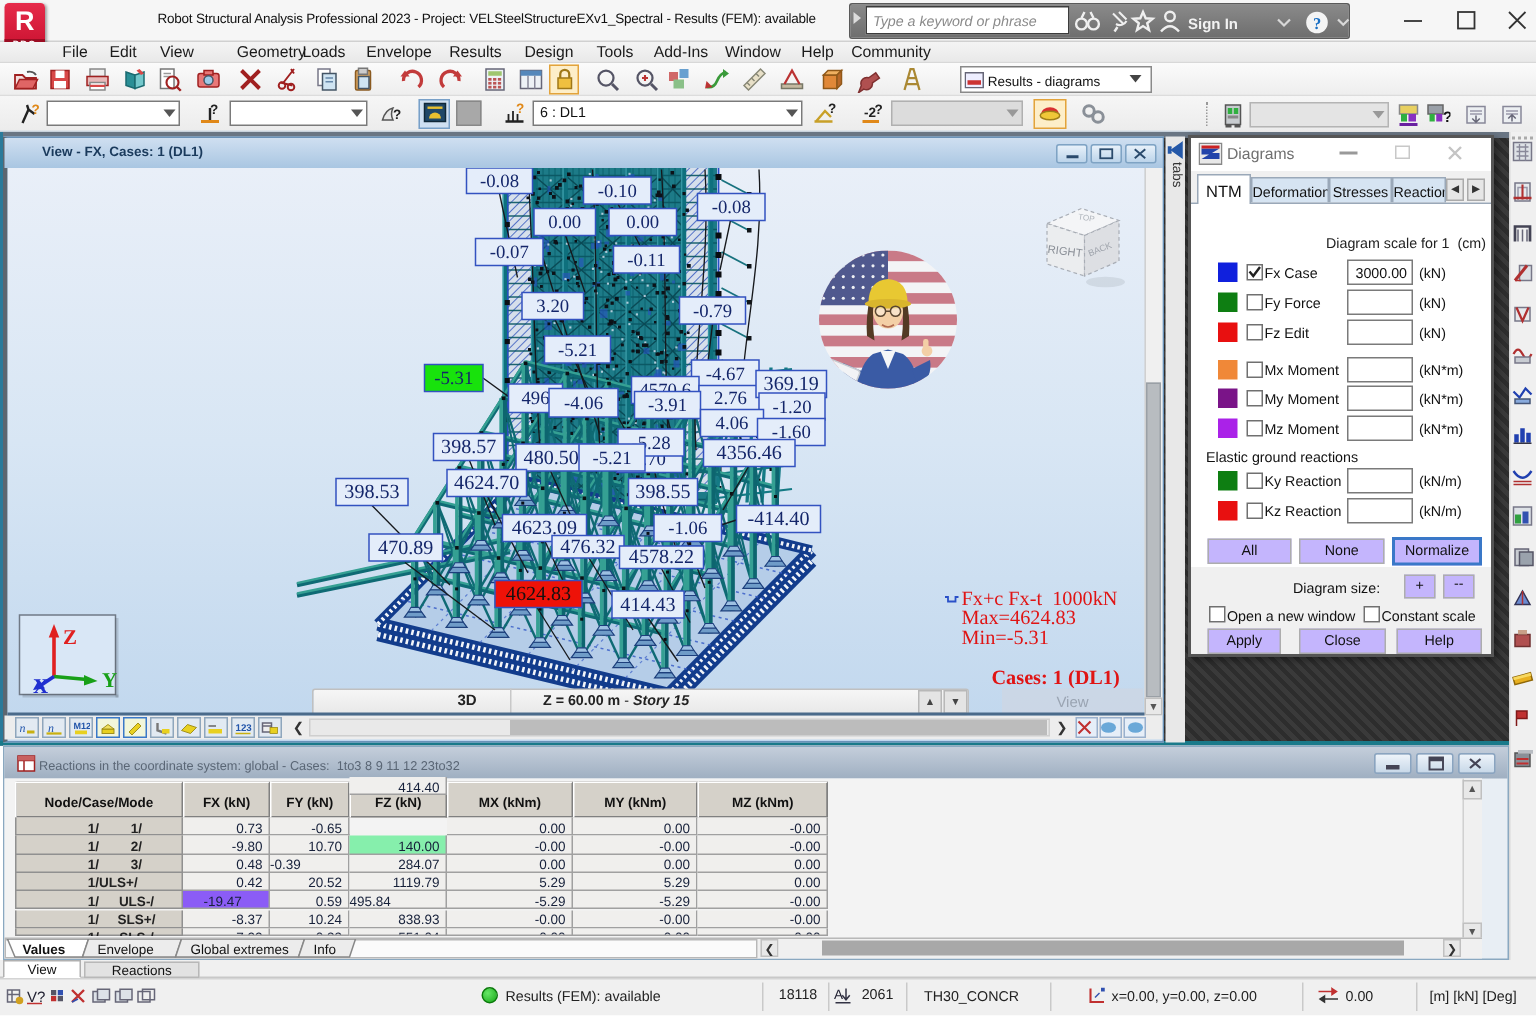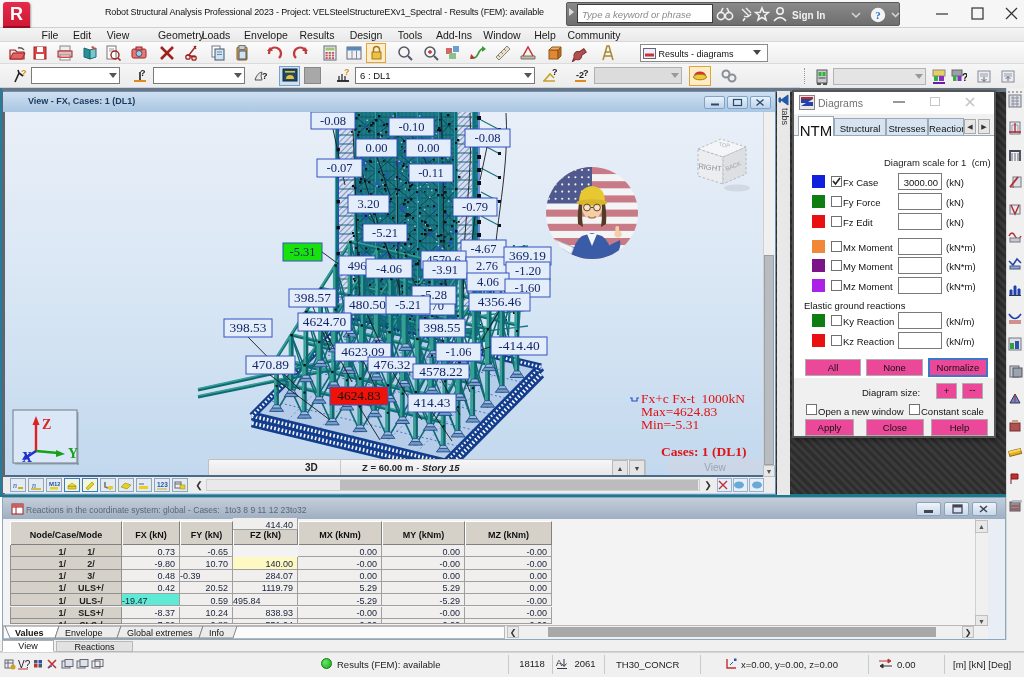--- a/index.html
+++ b/index.html
@@ -1,18 +1,18 @@
 <!DOCTYPE html>
 <html><head><meta charset="utf-8"><style>
 *{margin:0;padding:0;box-sizing:border-box;}
 body{width:1024px;height:677px;position:relative;overflow:hidden;font-family:"Liberation Sans",sans-serif;background:#fff;}
 .abs{position:absolute;}
 .cb{position:absolute;width:11px;height:11px;border:1px solid #707070;background:#fff;}
 .inp{position:absolute;border:1px solid #7a7a7a;background:#fff;font-size:9.5px;}
-.btn{position:absolute;background:#ec4899;border:1px solid #adadad;font-size:9.5px;text-align:center;color:#111;}
+.btn{position:absolute;background:#c4b5fd;border:1px solid #adadad;font-size:9.5px;text-align:center;color:#111;}
 .sep{position:absolute;width:1px;background:#c9c9c9;}
 </style></head><body>
 <div class="abs" style="left:0;top:0;width:1024px;height:28px;background:#f6f6f6;border-bottom:1px solid #d0d0d0"></div>
 <div class="abs" style="left:3px;top:2px;width:27px;height:33px;background:linear-gradient(#e62b4a,#c8102e);border-radius:3px;box-shadow:1px 1px 2px rgba(0,0,0,.35)"></div>
 <div class="abs" style="left:3px;top:4px;width:27px;height:20px;color:#fff;font-size:18px;font-weight:bold;text-align:center">R</div>
 <div class="abs" style="left:3px;top:26px;width:27px;height:9px;background:#9b0c22;border-radius:0 0 3px 3px;color:#fff;font-size:6px;font-weight:bold;text-align:center;line-height:9px;letter-spacing:1px">PRO</div>
 <div class="abs" style="left:105px;top:7px;font-size:9px;letter-spacing:-0.15px;color:#111">Robot Structural Analysis Professional 2023 - Project: VELSteelStructureEXv1_Spectral - Results (FEM): available</div>
 <div class="abs" style="left:566px;top:2px;width:334px;height:24px;background:linear-gradient(#8a8a8a,#6e6e6e);border:1px solid #5a5a5a;border-radius:2px"></div>
 <div class="abs" style="left:569px;top:8px;width:0;height:0;border-top:4px solid transparent;border-bottom:4px solid transparent;border-left:5px solid #dcdcdc"></div>
 <div class="abs" style="left:577px;top:4px;width:136px;height:19px;background:#fff;border:1px solid #3c3c3c;font-size:9.5px;font-style:italic;color:#8a8a8a;padding:4px 0 0 4px;overflow:hidden">Type a keyword or phrase</div>
@@ -1817,22 +1817,22 @@
     <path d="M2,4 h12 l-5,3 h5 v4 h-12 l5,-3 h-5 Z" fill="#2244aa"></path>
     <path d="M2,2 h12 v2 h-12 Z" fill="#cc2222"></path>
   </svg>
 <div class="abs" style="left:818px;top:97px;font-size:10.5px;color:#707070">Diagrams</div>
 <div class="abs" style="left:893px;top:101px;width:12px;height:2px;background:#999"></div>
 <div class="abs" style="left:930px;top:97px;width:10px;height:9px;border:1.5px solid #c8c8c8"></div>
 <svg class="abs" style="left:964px;top:96px" width="12" height="12" viewBox="0 0 12 12">
     <path d="M2,2 l8,8 M10,2 l-8,8" stroke="#c4c4c4" stroke-width="1.6"></path>
   </svg>
 <div class="abs" style="left:794px;top:114px;width:200px;height:21px;background:#f0f0f0"></div>
-<div class="abs" style="left:798px;top:116px;width:36px;height:20px;background:#fff;border:1px solid #9aa8b8;border-bottom:none;z-index:3;font-size:15px;text-align:center;padding-top:5px;color:#111">NTM</div>
-<div class="abs" style="left:834px;top:118px;width:52px;height:18px;background:#d6e4f2;border:1px solid #9aa8b8;font-size:9.5px;text-align:center;padding-top:4px;color:#111;overflow:hidden;white-space:nowrap">Structural</div>
+<div class="abs" style="left:798px;top:116px;width:36px;height:20px;background:#fff;border:1px solid #9aa8b8;border-bottom:none;z-index:3;font-size:11px;text-align:center;padding-top:5px;color:#111">NTM</div>
+<div class="abs" style="left:834px;top:118px;width:52px;height:18px;background:#d6e4f2;border:1px solid #9aa8b8;font-size:9.5px;text-align:center;padding-top:4px;color:#111;overflow:hidden;white-space:nowrap">Deformation</div>
 <div class="abs" style="left:886px;top:118px;width:42px;height:18px;background:#d6e4f2;border:1px solid #9aa8b8;font-size:9.5px;text-align:center;padding-top:4px;color:#111;overflow:hidden;white-space:nowrap">Stresses</div>
 <div class="abs" style="left:928px;top:118px;width:36px;height:18px;background:#d6e4f2;border:1px solid #9aa8b8;font-size:9.5px;text-align:center;padding-top:4px;color:#111;overflow:hidden;white-space:nowrap">Reactions</div>
 <div class="abs" style="left:964px;top:119px;width:12px;height:15px;background:#e6e6e6;border:1px solid #aaa;font-size:7px;text-align:center;line-height:14px;color:#333">◀</div>
 <div class="abs" style="left:978px;top:119px;width:12px;height:15px;background:#e6e6e6;border:1px solid #aaa;font-size:7px;text-align:center;line-height:14px;color:#333">▶</div>
 <div class="abs" style="left:794px;top:135px;width:200px;height:243px;background:#fff;border-top:1px solid #9aa8b8"></div>
 <div class="abs" style="left:884px;top:157px;font-size:9.5px;color:#222">Diagram scale for 1&nbsp; (cm)</div>
 <div class="abs" style="left:812px;top:175px;width:13px;height:13px;background:#1020dd"></div>
 <div class="cb" style="left:831px;top:176px"></div>
 <svg class="abs" style="left:831px;top:176px" width="11" height="11" viewBox="0 0 11 11">
     <path d="M2,5 l2.5,3 L9,2" fill="none" stroke="#222" stroke-width="1.6"></path>
@@ -1995,46 +1995,46 @@
 <div class="abs" style="left:180px;top:545.0px;width:53px;height:12.3px;background:#f0efed;border-right:1px solid #a0a0a0;border-bottom:1px solid #a0a0a0;font-size:9px;color:#16203a;text-align:right;padding:1.5px 4px 0 0;">-0.65</div>
 <div class="abs" style="left:233px;top:518px;width:65px;height:12.3px;background:#f0efed;border-right:1px solid #a0a0a0;border-bottom:1px solid #a0a0a0;font-size:9px;color:#16203a;text-align:right;padding:1.5px 4px 0 0;">414.40</div>
 <div class="abs" style="left:298px;top:545.0px;width:84px;height:12.3px;background:#f0efed;border-right:1px solid #a0a0a0;border-bottom:1px solid #a0a0a0;font-size:9px;color:#16203a;text-align:right;padding:1.5px 4px 0 0;">0.00</div>
 <div class="abs" style="left:382px;top:545.0px;width:83px;height:12.3px;background:#f0efed;border-right:1px solid #a0a0a0;border-bottom:1px solid #a0a0a0;font-size:9px;color:#16203a;text-align:right;padding:1.5px 4px 0 0;">0.00</div>
 <div class="abs" style="left:465px;top:545.0px;width:87px;height:12.3px;background:#f0efed;border-right:1px solid #a0a0a0;border-bottom:1px solid #a0a0a0;font-size:9px;color:#16203a;text-align:right;padding:1.5px 4px 0 0;">-0.00</div>
 <div class="abs" style="left:10px;top:557.3px;width:112px;height:12.3px;background:#d5d1c9;border:1px solid #909090;border-top:none;"></div>
 <div class="abs" style="left:10px;top:557.3px;width:56px;height:12.3px;font-size:9px;font-weight:bold;color:#222;text-align:right;padding-top:1.5px;">1/</div>
 <div class="abs" style="left:66px;top:557.3px;width:50px;height:12.3px;font-size:9px;font-weight:bold;color:#222;text-align:center;padding-top:1.5px;">2/</div>
 <div class="abs" style="left:122px;top:557.3px;width:58px;height:12.3px;background:#f0efed;border-right:1px solid #a0a0a0;border-bottom:1px solid #a0a0a0;font-size:9px;color:#16203a;text-align:right;padding:1.5px 4px 0 0;">-9.80</div>
 <div class="abs" style="left:180px;top:557.3px;width:53px;height:12.3px;background:#f0efed;border-right:1px solid #a0a0a0;border-bottom:1px solid #a0a0a0;font-size:9px;color:#16203a;text-align:right;padding:1.5px 4px 0 0;">10.70</div>
-<div class="abs" style="left:233px;top:557.3px;width:65px;height:12.3px;background:#fef9c3;border-right:1px solid #a0a0a0;border-bottom:1px solid #a0a0a0;font-size:9px;color:#16203a;text-align:right;padding:1.5px 4px 0 0;">140.00</div>
+<div class="abs" style="left:233px;top:557.3px;width:65px;height:12.3px;background:#86efac;border-right:1px solid #a0a0a0;border-bottom:1px solid #a0a0a0;font-size:9px;color:#16203a;text-align:right;padding:1.5px 4px 0 0;">140.00</div>
 <div class="abs" style="left:298px;top:557.3px;width:84px;height:12.3px;background:#f0efed;border-right:1px solid #a0a0a0;border-bottom:1px solid #a0a0a0;font-size:9px;color:#16203a;text-align:right;padding:1.5px 4px 0 0;">-0.00</div>
 <div class="abs" style="left:382px;top:557.3px;width:83px;height:12.3px;background:#f0efed;border-right:1px solid #a0a0a0;border-bottom:1px solid #a0a0a0;font-size:9px;color:#16203a;text-align:right;padding:1.5px 4px 0 0;">-0.00</div>
 <div class="abs" style="left:465px;top:557.3px;width:87px;height:12.3px;background:#f0efed;border-right:1px solid #a0a0a0;border-bottom:1px solid #a0a0a0;font-size:9px;color:#16203a;text-align:right;padding:1.5px 4px 0 0;">-0.00</div>
 <div class="abs" style="left:10px;top:569.5999999999999px;width:112px;height:12.3px;background:#d5d1c9;border:1px solid #909090;border-top:none;"></div>
 <div class="abs" style="left:10px;top:569.5999999999999px;width:56px;height:12.3px;font-size:9px;font-weight:bold;color:#222;text-align:right;padding-top:1.5px;">1/</div>
 <div class="abs" style="left:66px;top:569.5999999999999px;width:50px;height:12.3px;font-size:9px;font-weight:bold;color:#222;text-align:center;padding-top:1.5px;">3/</div>
 <div class="abs" style="left:122px;top:569.5999999999999px;width:58px;height:12.3px;background:#f0efed;border-right:1px solid #a0a0a0;border-bottom:1px solid #a0a0a0;font-size:9px;color:#16203a;text-align:right;padding:1.5px 4px 0 0;">0.48</div>
 <div class="abs" style="left:180px;top:569.5999999999999px;width:53px;height:12.3px;background:#f0efed;border-right:1px solid #a0a0a0;border-bottom:1px solid #a0a0a0;font-size:9px;color:#16203a;text-align:left;padding:1.5px 4px 0 0;">-0.39</div>
 <div class="abs" style="left:233px;top:569.5999999999999px;width:65px;height:12.3px;background:#f0efed;border-right:1px solid #a0a0a0;border-bottom:1px solid #a0a0a0;font-size:9px;color:#16203a;text-align:right;padding:1.5px 4px 0 0;">284.07</div>
 <div class="abs" style="left:298px;top:569.5999999999999px;width:84px;height:12.3px;background:#f0efed;border-right:1px solid #a0a0a0;border-bottom:1px solid #a0a0a0;font-size:9px;color:#16203a;text-align:right;padding:1.5px 4px 0 0;">0.00</div>
 <div class="abs" style="left:382px;top:569.5999999999999px;width:83px;height:12.3px;background:#f0efed;border-right:1px solid #a0a0a0;border-bottom:1px solid #a0a0a0;font-size:9px;color:#16203a;text-align:right;padding:1.5px 4px 0 0;">0.00</div>
 <div class="abs" style="left:465px;top:569.5999999999999px;width:87px;height:12.3px;background:#f0efed;border-right:1px solid #a0a0a0;border-bottom:1px solid #a0a0a0;font-size:9px;color:#16203a;text-align:right;padding:1.5px 4px 0 0;">0.00</div>
 <div class="abs" style="left:10px;top:581.8999999999999px;width:112px;height:12.3px;background:#d5d1c9;border:1px solid #909090;border-top:none;"></div>
 <div class="abs" style="left:10px;top:581.8999999999999px;width:56px;height:12.3px;font-size:9px;font-weight:bold;color:#222;text-align:right;padding-top:1.5px;">1/</div>
-<div class="abs" style="left:66px;top:581.8999999999999px;width:50px;height:12.3px;font-size:9px;font-weight:bold;color:#222;text-align:center;padding-top:1.5px;">ULS+/</div>
+<div class="abs" style="left:66px;top:581.8999999999999px;width:50px;height:12.3px;font-size:9px;font-weight:bold;color:#222;padding-top:1.5px;">ULS+/</div>
 <div class="abs" style="left:122px;top:581.8999999999999px;width:58px;height:12.3px;background:#f0efed;border-right:1px solid #a0a0a0;border-bottom:1px solid #a0a0a0;font-size:9px;color:#16203a;text-align:right;padding:1.5px 4px 0 0;">0.42</div>
 <div class="abs" style="left:180px;top:581.8999999999999px;width:53px;height:12.3px;background:#f0efed;border-right:1px solid #a0a0a0;border-bottom:1px solid #a0a0a0;font-size:9px;color:#16203a;text-align:right;padding:1.5px 4px 0 0;">20.52</div>
 <div class="abs" style="left:233px;top:581.8999999999999px;width:65px;height:12.3px;background:#f0efed;border-right:1px solid #a0a0a0;border-bottom:1px solid #a0a0a0;font-size:9px;color:#16203a;text-align:right;padding:1.5px 4px 0 0;">1119.79</div>
 <div class="abs" style="left:298px;top:581.8999999999999px;width:84px;height:12.3px;background:#f0efed;border-right:1px solid #a0a0a0;border-bottom:1px solid #a0a0a0;font-size:9px;color:#16203a;text-align:right;padding:1.5px 4px 0 0;">5.29</div>
 <div class="abs" style="left:382px;top:581.8999999999999px;width:83px;height:12.3px;background:#f0efed;border-right:1px solid #a0a0a0;border-bottom:1px solid #a0a0a0;font-size:9px;color:#16203a;text-align:right;padding:1.5px 4px 0 0;">5.29</div>
 <div class="abs" style="left:465px;top:581.8999999999999px;width:87px;height:12.3px;background:#f0efed;border-right:1px solid #a0a0a0;border-bottom:1px solid #a0a0a0;font-size:9px;color:#16203a;text-align:right;padding:1.5px 4px 0 0;">0.00</div>
 <div class="abs" style="left:10px;top:594.1999999999998px;width:112px;height:12.3px;background:#d5d1c9;border:1px solid #909090;border-top:none;"></div>
 <div class="abs" style="left:10px;top:594.1999999999998px;width:56px;height:12.3px;font-size:9px;font-weight:bold;color:#222;text-align:right;padding-top:1.5px;">1/</div>
 <div class="abs" style="left:66px;top:594.1999999999998px;width:50px;height:12.3px;font-size:9px;font-weight:bold;color:#222;text-align:center;padding-top:1.5px;">ULS-/</div>
-<div class="abs" style="left:122px;top:594.1999999999998px;width:58px;height:12.3px;background:#5eead4;border-right:1px solid #a0a0a0;border-bottom:1px solid #a0a0a0;font-size:9px;color:#16203a;text-align:left;padding:1.5px 4px 0 0;">-19.47</div>
+<div class="abs" style="left:122px;top:594.1999999999998px;width:58px;height:12.3px;background:#8b5cf6;border-right:1px solid #a0a0a0;border-bottom:1px solid #a0a0a0;font-size:9px;color:#16203a;text-align:center;padding:1.5px 4px 0 0;">-19.47</div>
 <div class="abs" style="left:180px;top:594.1999999999998px;width:53px;height:12.3px;background:#f0efed;border-right:1px solid #a0a0a0;border-bottom:1px solid #a0a0a0;font-size:9px;color:#16203a;text-align:right;padding:1.5px 4px 0 0;">0.59</div>
 <div class="abs" style="left:233px;top:594.1999999999998px;width:65px;height:12.3px;background:#f0efed;border-right:1px solid #a0a0a0;border-bottom:1px solid #a0a0a0;font-size:9px;color:#16203a;text-align:left;padding:1.5px 4px 0 0;">495.84</div>
 <div class="abs" style="left:298px;top:594.1999999999998px;width:84px;height:12.3px;background:#f0efed;border-right:1px solid #a0a0a0;border-bottom:1px solid #a0a0a0;font-size:9px;color:#16203a;text-align:right;padding:1.5px 4px 0 0;">-5.29</div>
 <div class="abs" style="left:382px;top:594.1999999999998px;width:83px;height:12.3px;background:#f0efed;border-right:1px solid #a0a0a0;border-bottom:1px solid #a0a0a0;font-size:9px;color:#16203a;text-align:right;padding:1.5px 4px 0 0;">-5.29</div>
 <div class="abs" style="left:465px;top:594.1999999999998px;width:87px;height:12.3px;background:#f0efed;border-right:1px solid #a0a0a0;border-bottom:1px solid #a0a0a0;font-size:9px;color:#16203a;text-align:right;padding:1.5px 4px 0 0;">-0.00</div>
 <div class="abs" style="left:10px;top:606.4999999999998px;width:112px;height:12.3px;background:#d5d1c9;border:1px solid #909090;border-top:none;"></div>
 <div class="abs" style="left:10px;top:606.4999999999998px;width:56px;height:12.3px;font-size:9px;font-weight:bold;color:#222;text-align:right;padding-top:1.5px;">1/</div>
 <div class="abs" style="left:66px;top:606.4999999999998px;width:50px;height:12.3px;font-size:9px;font-weight:bold;color:#222;text-align:center;padding-top:1.5px;">SLS+/</div>
 <div class="abs" style="left:122px;top:606.4999999999998px;width:58px;height:12.3px;background:#f0efed;border-right:1px solid #a0a0a0;border-bottom:1px solid #a0a0a0;font-size:9px;color:#16203a;text-align:right;padding:1.5px 4px 0 0;">-8.37</div>
 <div class="abs" style="left:180px;top:606.4999999999998px;width:53px;height:12.3px;background:#f0efed;border-right:1px solid #a0a0a0;border-bottom:1px solid #a0a0a0;font-size:9px;color:#16203a;text-align:right;padding:1.5px 4px 0 0;">10.24</div>

